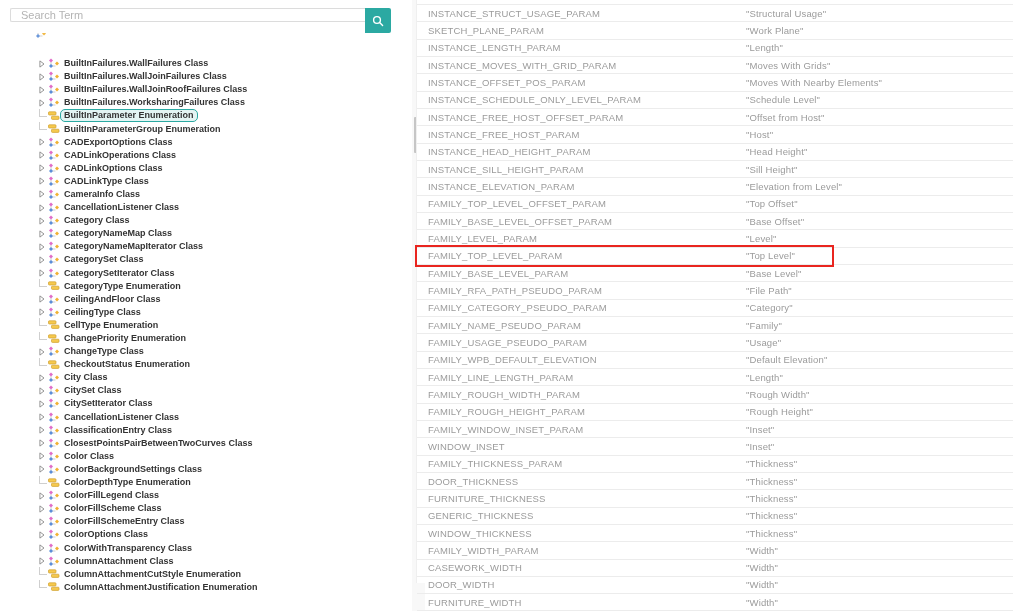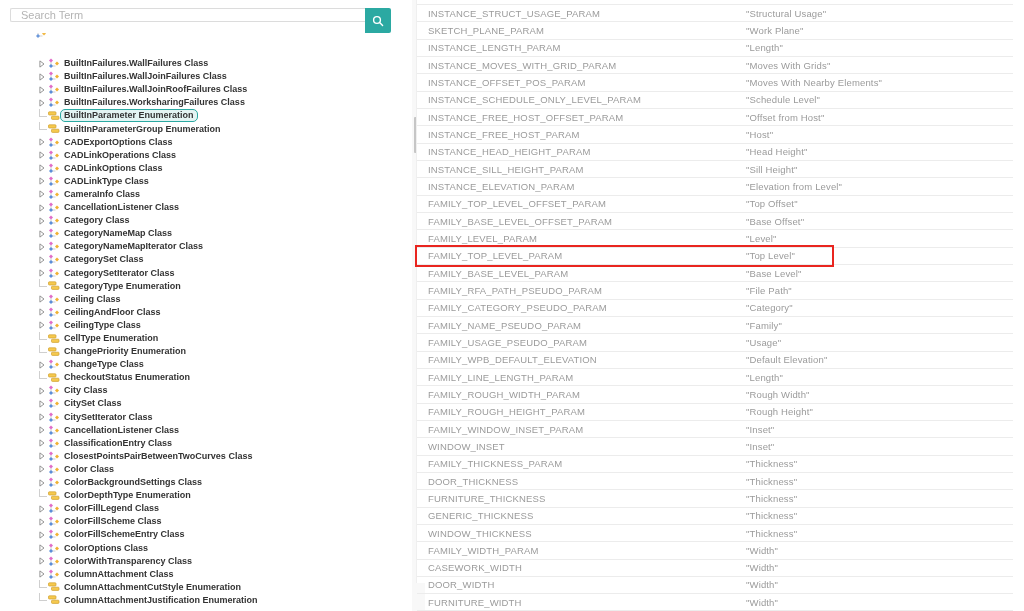--- a/index.html
+++ b/index.html
@@ -351,36 +351,20 @@
           </svg>
         </span>
         <span class="node-ic" style="display:flex">
           <svg width="12" height="11" viewBox="0 0 12 11">
             <path d="M3 3.6V8h4.5" fill="none" stroke="#c0c0c0" stroke-width="0.8"></path>
             <path d="M3 0.4 5 2.4 3 4.4 1 2.4Z" fill="#e06cc8"></path>
             <path d="M3 6 5 8 3 10 1 8Z" fill="#5b8dd9"></path>
             <path d="M9 3.6 11 5.6 9 7.6 7 5.6Z" fill="#f0b233"></path>
           </svg>
         </span>
-        <span class="tlabel">Ceiling Class</span>
-      </li>
-      <li class="tree-item">
-        <span class="expander">
-          <svg width="6" height="8" viewBox="0 0 6 8">
-            <path d="M0.9 0.9 5 4 0.9 7.1Z" fill="none" stroke="#8a8a8a" stroke-width="0.9"></path>
-          </svg>
-        </span>
-        <span class="node-ic" style="display:flex">
-          <svg width="12" height="11" viewBox="0 0 12 11">
-            <path d="M3 3.6V8h4.5" fill="none" stroke="#c0c0c0" stroke-width="0.8"></path>
-            <path d="M3 0.4 5 2.4 3 4.4 1 2.4Z" fill="#e06cc8"></path>
-            <path d="M3 6 5 8 3 10 1 8Z" fill="#5b8dd9"></path>
-            <path d="M9 3.6 11 5.6 9 7.6 7 5.6Z" fill="#f0b233"></path>
-          </svg>
-        </span>
         <span class="tlabel">CeilingAndFloor Class</span>
       </li>
       <li class="tree-item">
         <span class="expander">
           <svg width="6" height="8" viewBox="0 0 6 8">
             <path d="M0.9 0.9 5 4 0.9 7.1Z" fill="none" stroke="#8a8a8a" stroke-width="0.9"></path>
           </svg>
         </span>
         <span class="node-ic" style="display:flex">
           <svg width="12" height="11" viewBox="0 0 12 11">

